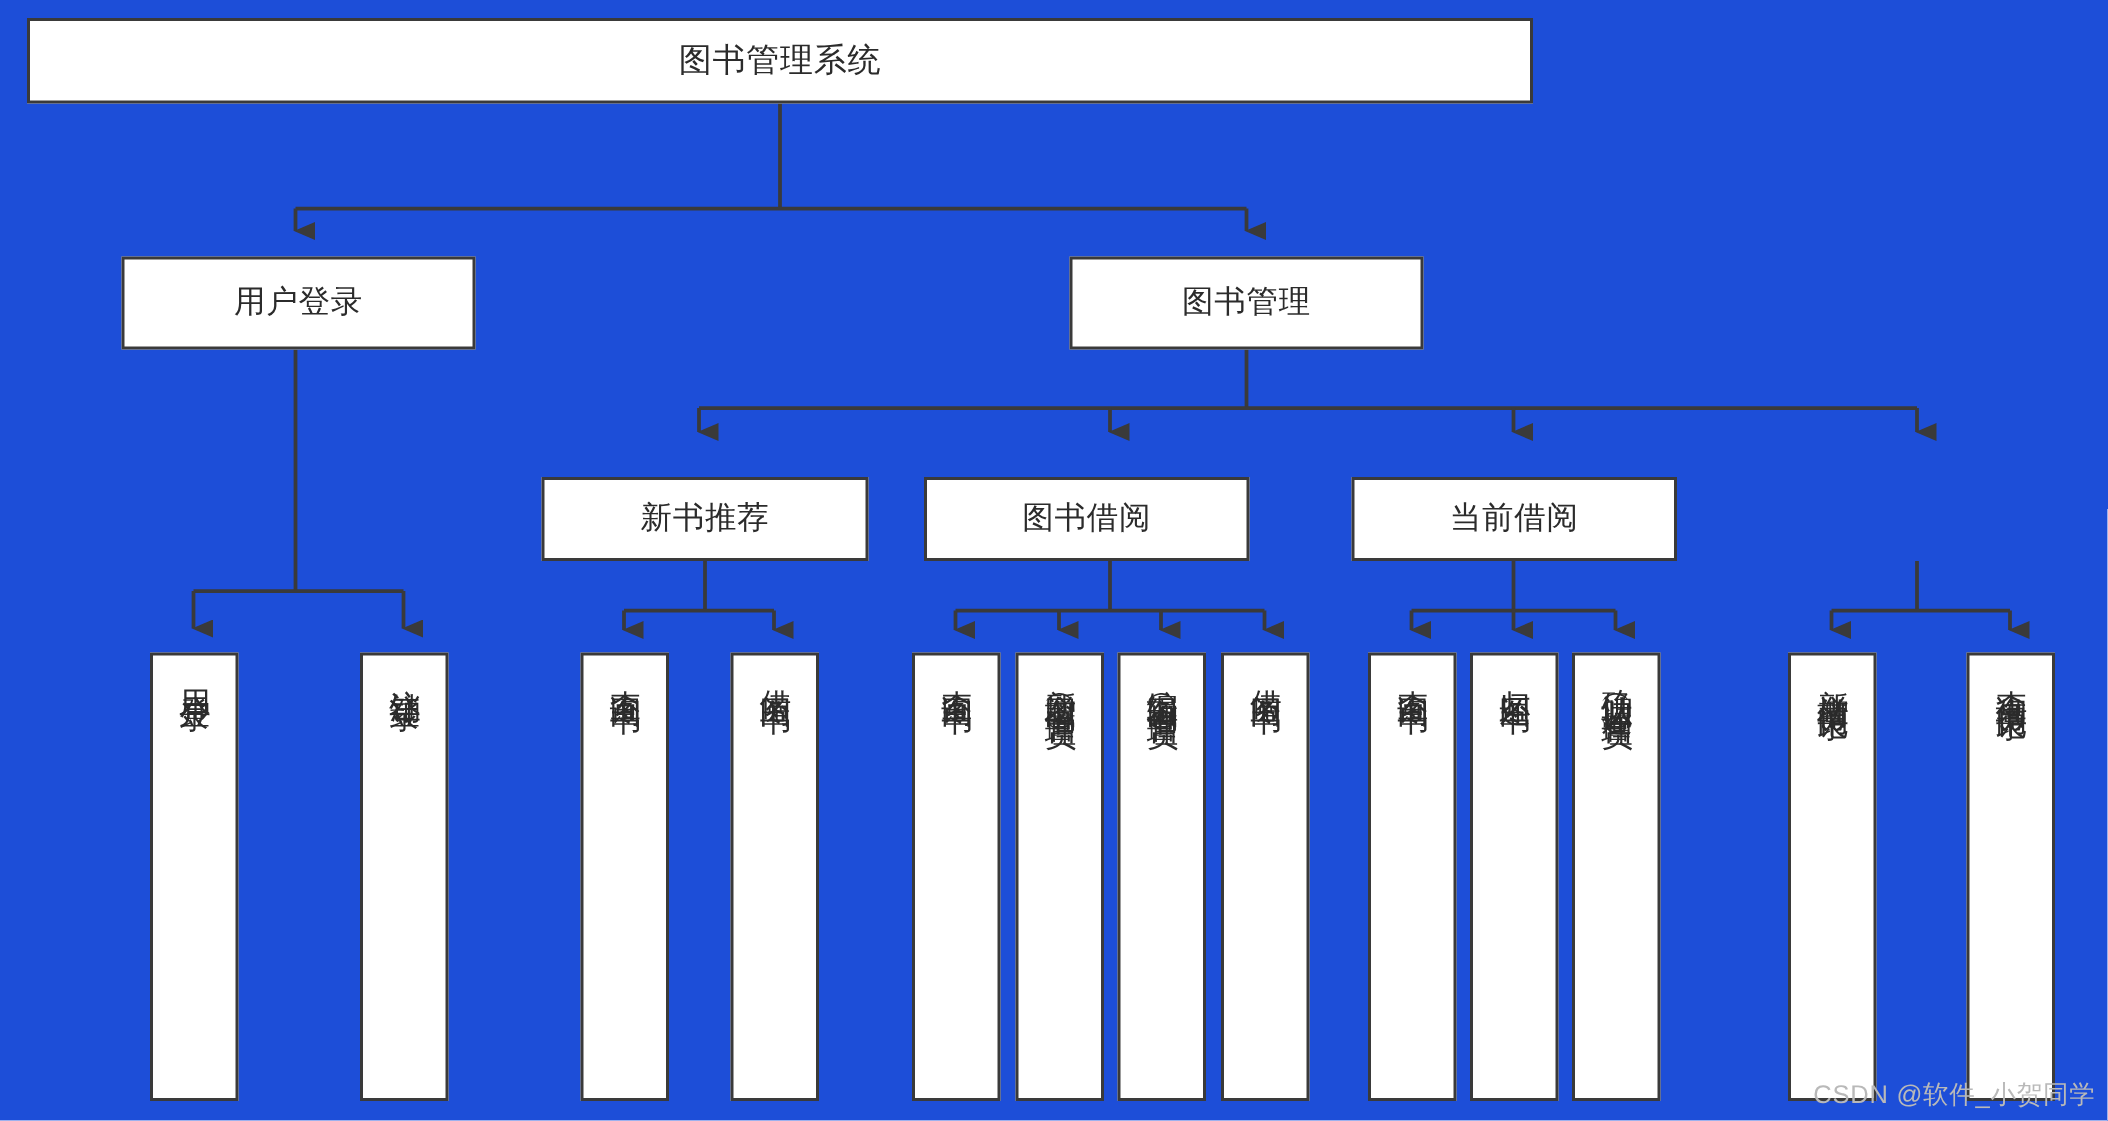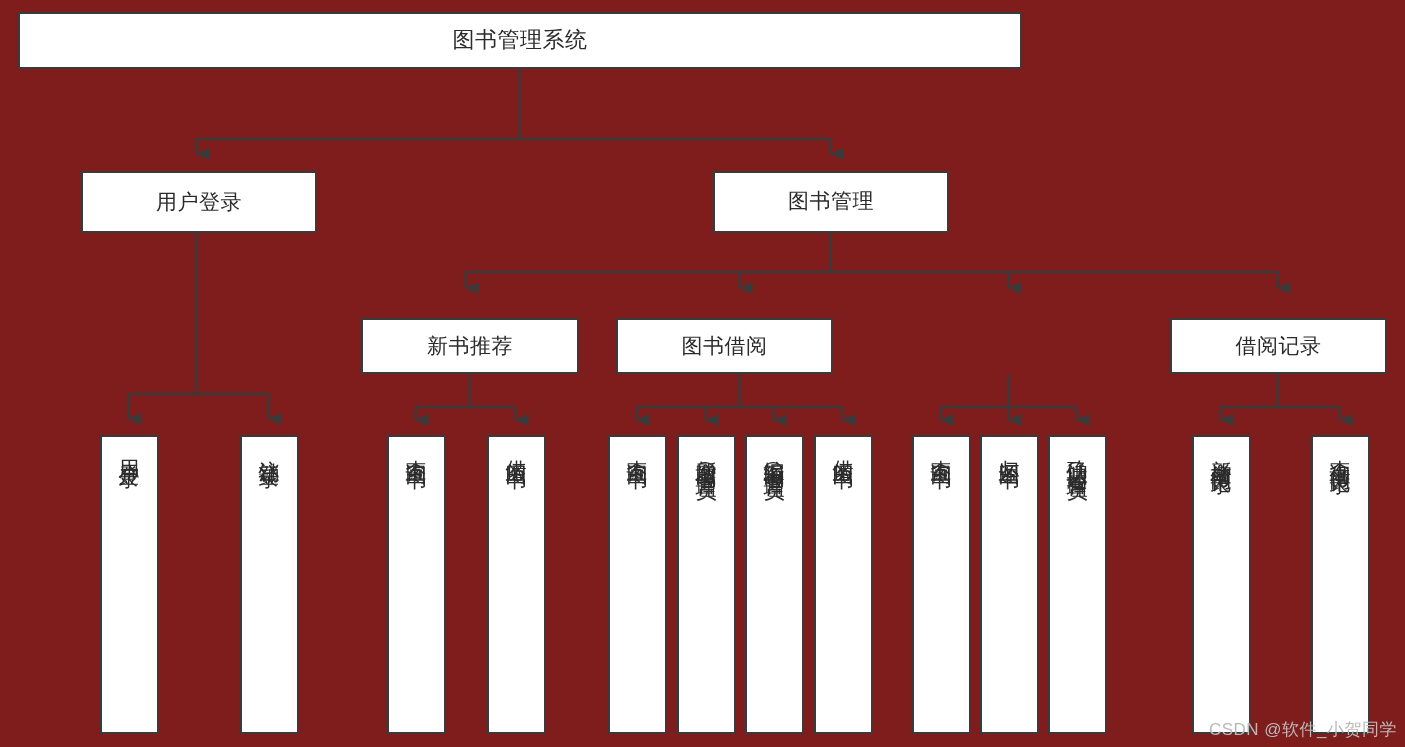--- a/index.html
+++ b/index.html
@@ -7,21 +7,21 @@
     padding: 0;
     background: #ffffff;
   }
   body {
     font-family: "Liberation Sans", "DejaVu Sans", sans-serif;
   }
   #canvas {
     position: relative;
     width: 1405px;
     height: 747px;
-    background: #7f1d1d;
+    background: #1d4ed8;
     overflow: hidden;
   }
   #edges {
     position: absolute;
     left: 0;
     top: 0;
     width: 1405px;
     height: 747px;
     pointer-events: none;
   }
@@ -140,22 +140,22 @@
   <div class="node horiz" style="left:713px; top:171px; width:236px; height:62px;font-family:Liberation Serif, serif;">
     <span class="label">图书管理</span>
   </div>
 
   <div class="node horiz" style="left:361px; top:318px; width:218px; height:56px;">
     <span class="label">新书推荐</span>
   </div>
   <div class="node horiz" style="left:616px; top:318px; width:217px; height:56px;">
     <span class="label">图书借阅</span>
   </div>
-  <div class="node horiz" style="left:1170px; top:318px; width:217px; height:56px;">
-    <span class="label">借阅记录</span>
+  <div class="node horiz" style="left:901px; top:318px; width:217px; height:56px;">
+    <span class="label">当前借阅</span>
   </div>
 
   <div class="node vert" style="left:100px; top:435px; width:59px; height:299px;">
     <span class="label">用户登录</span>
   </div>
   <div class="node vert" style="left:240px; top:435px; width:59px; height:299px;">
     <span class="label">注销登录</span>
   </div>
 
   <div class="node vert" style="left:387px; top:435px; width:59px; height:299px;">

